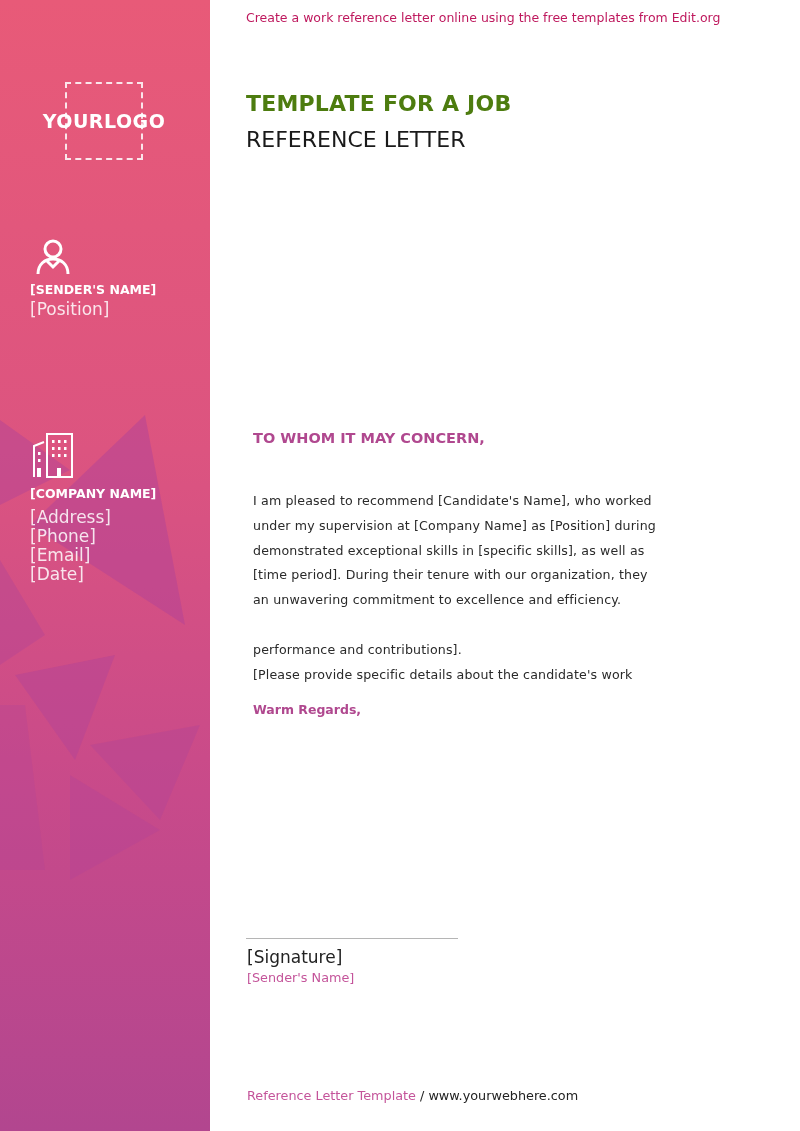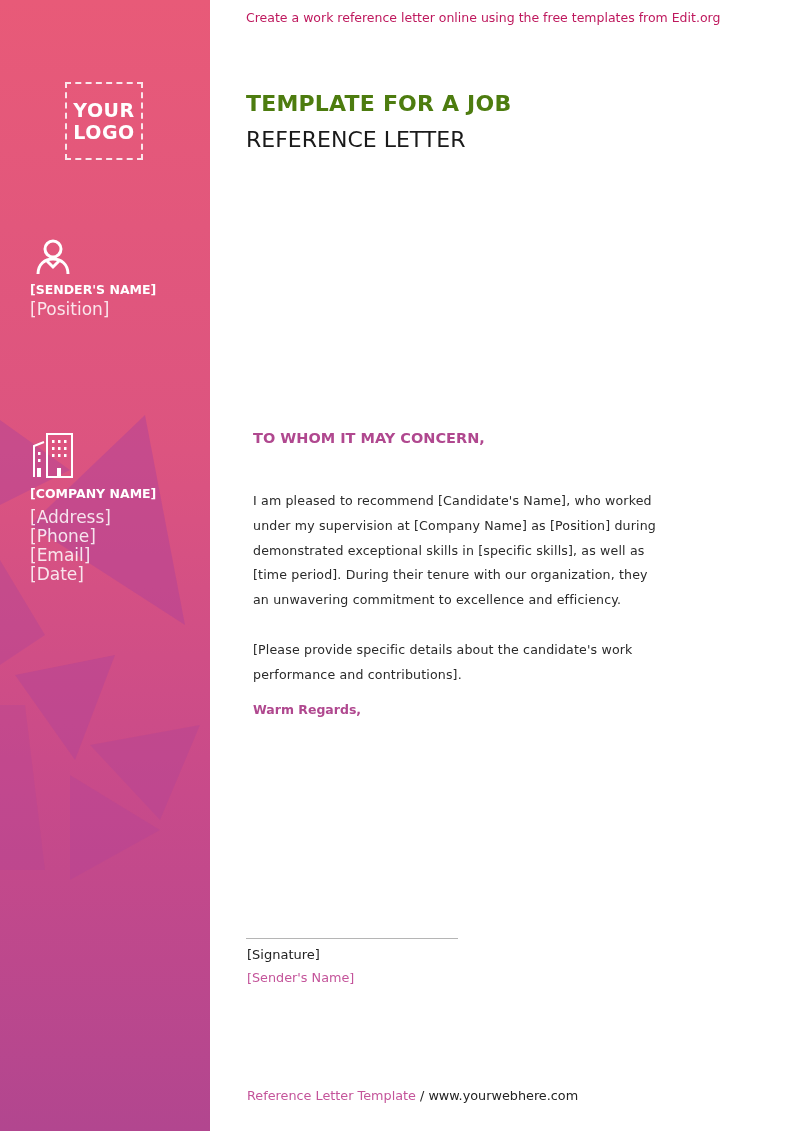--- a/index.html
+++ b/index.html
@@ -1,37 +1,37 @@
 <!DOCTYPE html>
 <html><head>
 <meta charset="utf-8">
 <style>
   html, body { margin: 0; padding: 0; }
   body { width: 800px; height: 1131px; position: relative; overflow: hidden; background: #ffffff; font-family: "DejaVu Sans", sans-serif; }
   .sidebar { position: absolute; left: 0; top: 0; width: 210px; height: 1131px; overflow: hidden;
     background: linear-gradient(180deg, #e85a78 0%, #dc5480 40%, #c84a8a 70%, #b2468f 100%); }
   .sidebar svg.tri { position: absolute; left: 0; top: 0; }
   .logo-box { position: absolute; left: 65px; top: 82px; width: 78px; height: 78px; border: 2px dashed rgba(255,255,255,0.85); box-sizing: border-box;
-    display: flex; flex-direction: column; align-items: center; justify-content: center; }
+    display: flex; flex-direction: row; align-items: center; justify-content: center; }
   .logo-box span { color: #fff; font-weight: bold; font-size: 19px; line-height: 22px; letter-spacing: 0.5px; }
   .icon { position: absolute; }
   .side-text { position: absolute; left: 30px; color: #fff; }
   .side-bold { font-weight: bold; font-size: 12.5px; }
   .side-light { font-size: 17px; color: rgba(255,255,255,0.85); line-height: 19px; }
 
   .top-note { position: absolute; left: 246px; top: 10px; font-size: 12.5px; color: #be185d; }
   .title1 { position: absolute; left: 246px; top: 91px; font-size: 22px; font-weight: bold; color: #4d7c0f; letter-spacing: 0.2px; }
   .title2 { position: absolute; left: 246px; top: 127px; font-size: 22px; color: #1a1a1a; }
 
   .greeting { position: absolute; left: 253px; top: 430px; font-size: 14.5px; font-weight: bold; color: #b0488f; }
   .body-p { position: absolute; left: 253px; width: 410px; font-size: 12.6px; line-height: 24.8px; color: #2a2a2a; letter-spacing: 0.15px; }
   .regards { position: absolute; left: 253px; top: 702px; font-size: 12.5px; font-weight: bold; color: #b0488f; }
 
   .sig-line { position: absolute; left: 246px; top: 938px; width: 212px; height: 1px; background: #b5b5b5; }
-  .sig { position: absolute; left: 247px; top: 947px; font-size: 13px; color: #222; }
+  .sig { position: absolute; left: 247px; top: 947px; font-size: 17px; color: #222; }
   .sig-name { position: absolute; left: 247px; top: 970px; font-size: 12.8px; color: #c4549a; }
 
   .footer { position: absolute; left: 247px; top: 1088px; font-size: 12.8px; }
   .footer .pink { color: #c4549a; }
   .footer .dark { color: #222; }
 </style>
 </head>
 <body>
 
 <div class="sidebar">
@@ -91,22 +91,22 @@
 <div class="greeting">TO WHOM IT MAY CONCERN,</div>
 
 <div class="body-p" style="top:489px">
   <div>I am pleased to recommend [Candidate's Name], who worked</div>
   <div>under my supervision at [Company Name] as [Position] during</div>
   <div>demonstrated exceptional skills in [specific skills], as well as</div>
   <div>[time period]. During their tenure with our organization, they</div>
   <div>an unwavering commitment to excellence and efficiency.</div>
 </div>
 <div class="body-p" style="top:638px">
+  <div>performance and contributions].</div>
   <div>[Please provide specific details about the candidate's work</div>
-  <div>performance and contributions].</div>
 </div>
 <div class="regards">Warm Regards,</div>
 
 <div class="sig-line"></div>
 <div class="sig">[Signature]</div>
 <div class="sig-name">[Sender's Name]</div>
 
 <div class="footer">
   <span class="pink">Reference Letter Template</span><span class="dark"> / </span><span class="dark">www.yourwebhere.com</span>
 </div>

